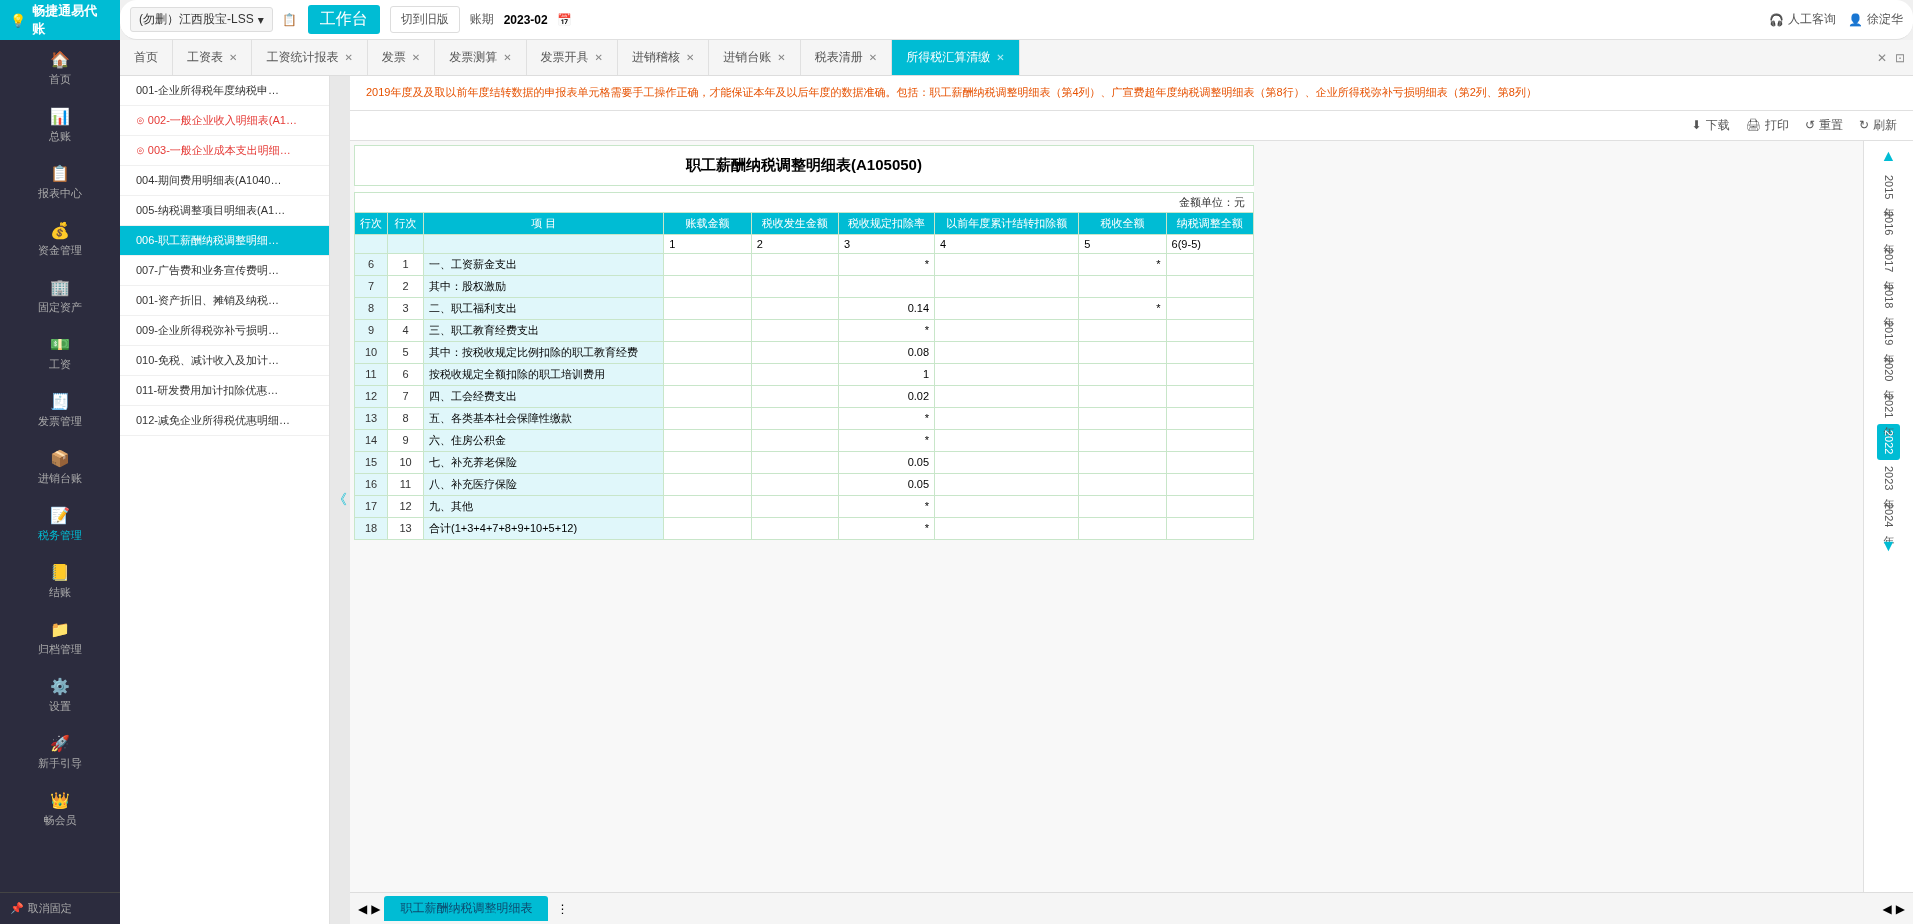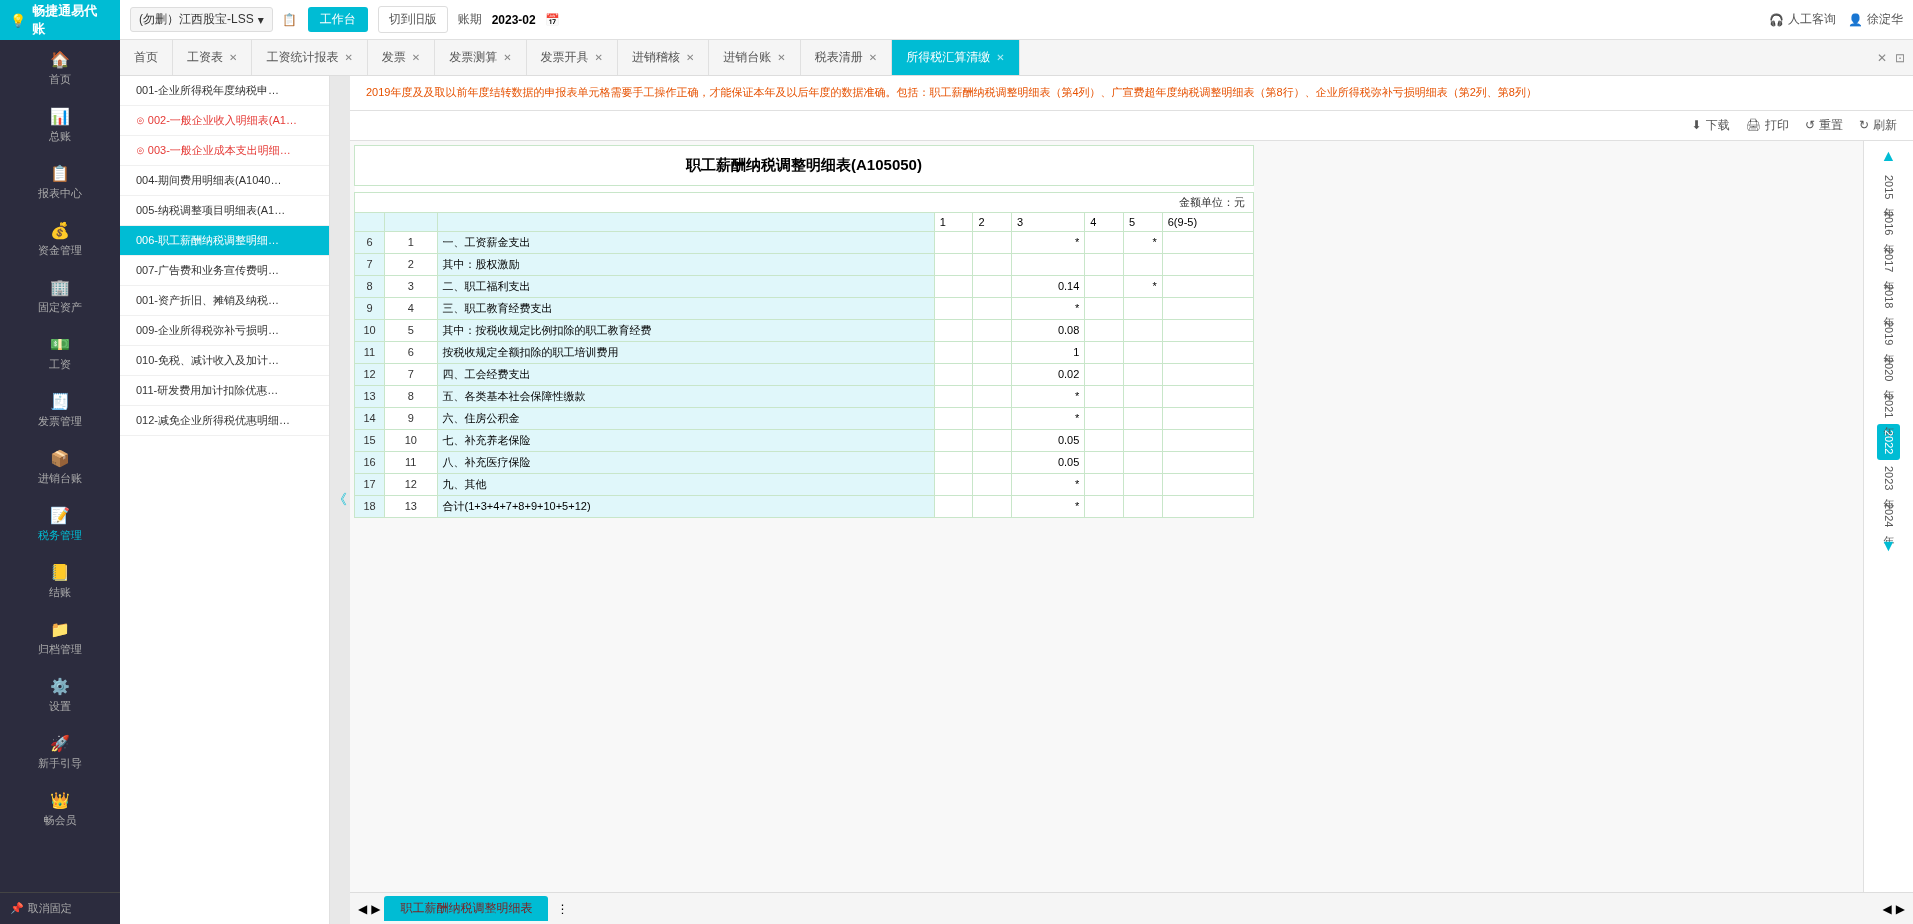--- a/index.html
+++ b/index.html
@@ -11,23 +11,23 @@
     .sidebar-item { display: flex; flex-direction: column; align-items: center; padding: 10px 0; cursor: pointer; color: #aaa; font-size: 11px; gap: 3px; }
     .sidebar-item.active { color: #00bcd4; }
     .sidebar-item .icon { font-size: 16px; }
     .sidebar-bottom { margin-top: auto; }
     .sidebar-cancel { display: flex; align-items: center; gap: 4px; padding: 8px 10px; color: #aaa; font-size: 11px; cursor: pointer; border-top: 1px solid #444; }
 
     
     .main { flex: 1; display: flex; flex-direction: column; overflow: hidden; }
 
     
-    .topbar { height: 40px; background: #fff; display: flex; align-items: center; padding: 0 10px; border-bottom: 1px solid #e0e0e0; gap: 10px; }
+    .topbar { height: 40px; background: #fff; display: flex; align-items: center; padding: 0 10px; border-bottom: 1px solid #e0e0e0; gap: 10px; border-radius: 17px; }
     .topbar-company { display: flex; align-items: center; gap: 4px; font-size: 12px; color: #333; background: #f5f5f5; border: 1px solid #ddd; border-radius: 3px; padding: 3px 8px; cursor: pointer; }
-    .topbar-btn { background: #00bcd4; color: white; border: none; border-radius: 3px; padding: 4px 12px; cursor: pointer; font-size: 12px; }
+    .topbar-btn { background: #00bcd4; color: white; border: none; border-radius: 3px; padding: 4px 12px; cursor: pointer; font-size: 16px; }
     .topbar-btn-outline { background: white; color: #555; border: 1px solid #ddd; border-radius: 3px; padding: 4px 10px; cursor: pointer; font-size: 12px; }
     .topbar-right { margin-left: auto; display: flex; align-items: center; gap: 12px; font-size: 12px; color: #555; }
     .topbar-user { display: flex; align-items: center; gap: 4px; }
 
     
     .tabbar { height: 36px; background: #f5f5f5; display: flex; align-items: stretch; border-bottom: 1px solid #ddd; overflow-x: auto; }
     .tab { display: flex; align-items: center; padding: 0 14px; cursor: pointer; border-right: 1px solid #e0e0e0; white-space: nowrap; color: #555; font-size: 12px; gap: 6px; }
     .tab.active { background: #00bcd4; color: white; }
     .tab .close { font-size: 10px; opacity: 0.7; }
     .tab-actions { margin-left: auto; display: flex; align-items: center; padding: 0 8px; gap: 8px; }
@@ -67,21 +67,21 @@
     td.item-name { background: #e0f7fa; }
     td.data-cell { text-align: right; }
     td.num-col { background: #e0f7fa; text-align: center; }
     .col-header-row th { background: #00bcd4; }
 
     .spreadsheet-title { text-align: center; font-size: 15px; font-weight: bold; padding: 10px; }
     .amount-unit { text-align: right; font-size: 11px; color: #333; padding: 2px 8px; margin-left: 48px; }
 
     
     .bottom-bar { height: 32px; background: #f5f5f5; border-top: 1px solid #ddd; display: flex; align-items: center; padding: 0 8px; gap: 4px; }
-    .bottom-tab { padding: 4px 16px; background: #00bcd4; color: #7f1d1d; border-radius: 3px 3px 0 0; font-size: 12px; cursor: pointer; }
+    .bottom-tab { padding: 4px 16px; background: #00bcd4; color: #0c4a6e; border-radius: 3px 3px 0 0; font-size: 12px; cursor: pointer; }
 
     .left-panel-wrapper { position: relative; display: flex; }
   </style>
 </head>
 <body>
 
 <div class="sidebar">
   <div class="sidebar-logo">
     <span>💡</span>
     <span>畅捷通易代账</span>
@@ -281,20 +281,31 @@
                 <tbody>
                   <tr>
                     <td colspan="9" class="spreadsheet-title">职工薪酬纳税调整明细表(A105050)</td>
                   </tr>
                   <tr>
                     <td colspan="9" style="border:none; height:6px;"></td>
                   </tr>
                   <tr>
                     <td colspan="9" class="amount-unit">金额单位：元</td>
                   </tr>
+                  <tr class="col-header-row">
+  <th>行次</th>
+  <th>行次</th>
+  <th style="min-width:200px;">项 目</th>
+  <th style="min-width:80px;">账载金额</th>
+  <th style="min-width:80px;">税收发生金额</th>
+  <th style="min-width:80px;">税收规定扣除率</th>
+  <th style="min-width:80px;">以前年度累计结转扣除额</th>
+  <th style="min-width:80px;">税收全额</th>
+  <th style="min-width:80px;">纳税调整全额</th>
+</tr>
                   <tr>
   <td class="num-col"></td>
   <td class="num-col"></td>
   <td class="num-col"></td>
   <td class="sub-header-row">1</td>
   <td class="sub-header-row">2</td>
   <td class="sub-header-row">3</td>
   <td class="sub-header-row">4</td>
   <td class="sub-header-row">5</td>
   <td class="sub-header-row">6(9-5)</td>

